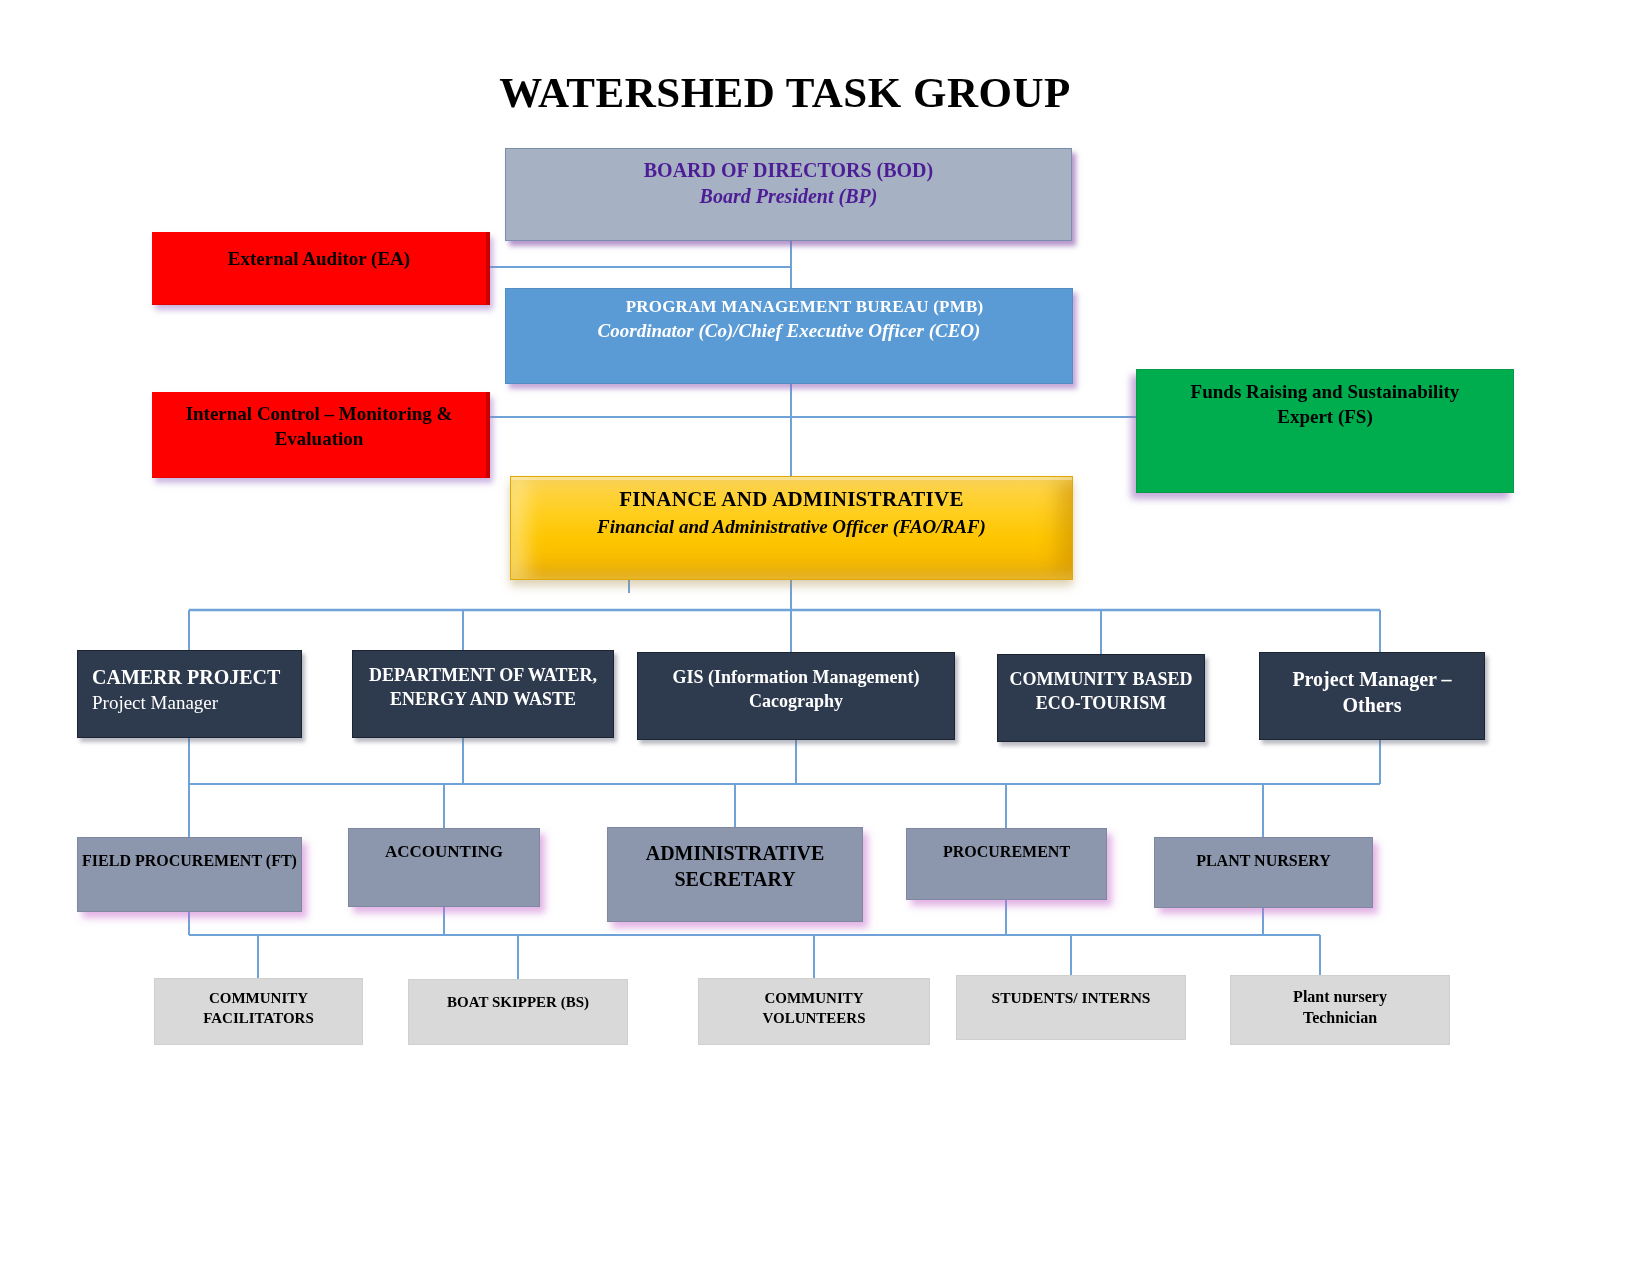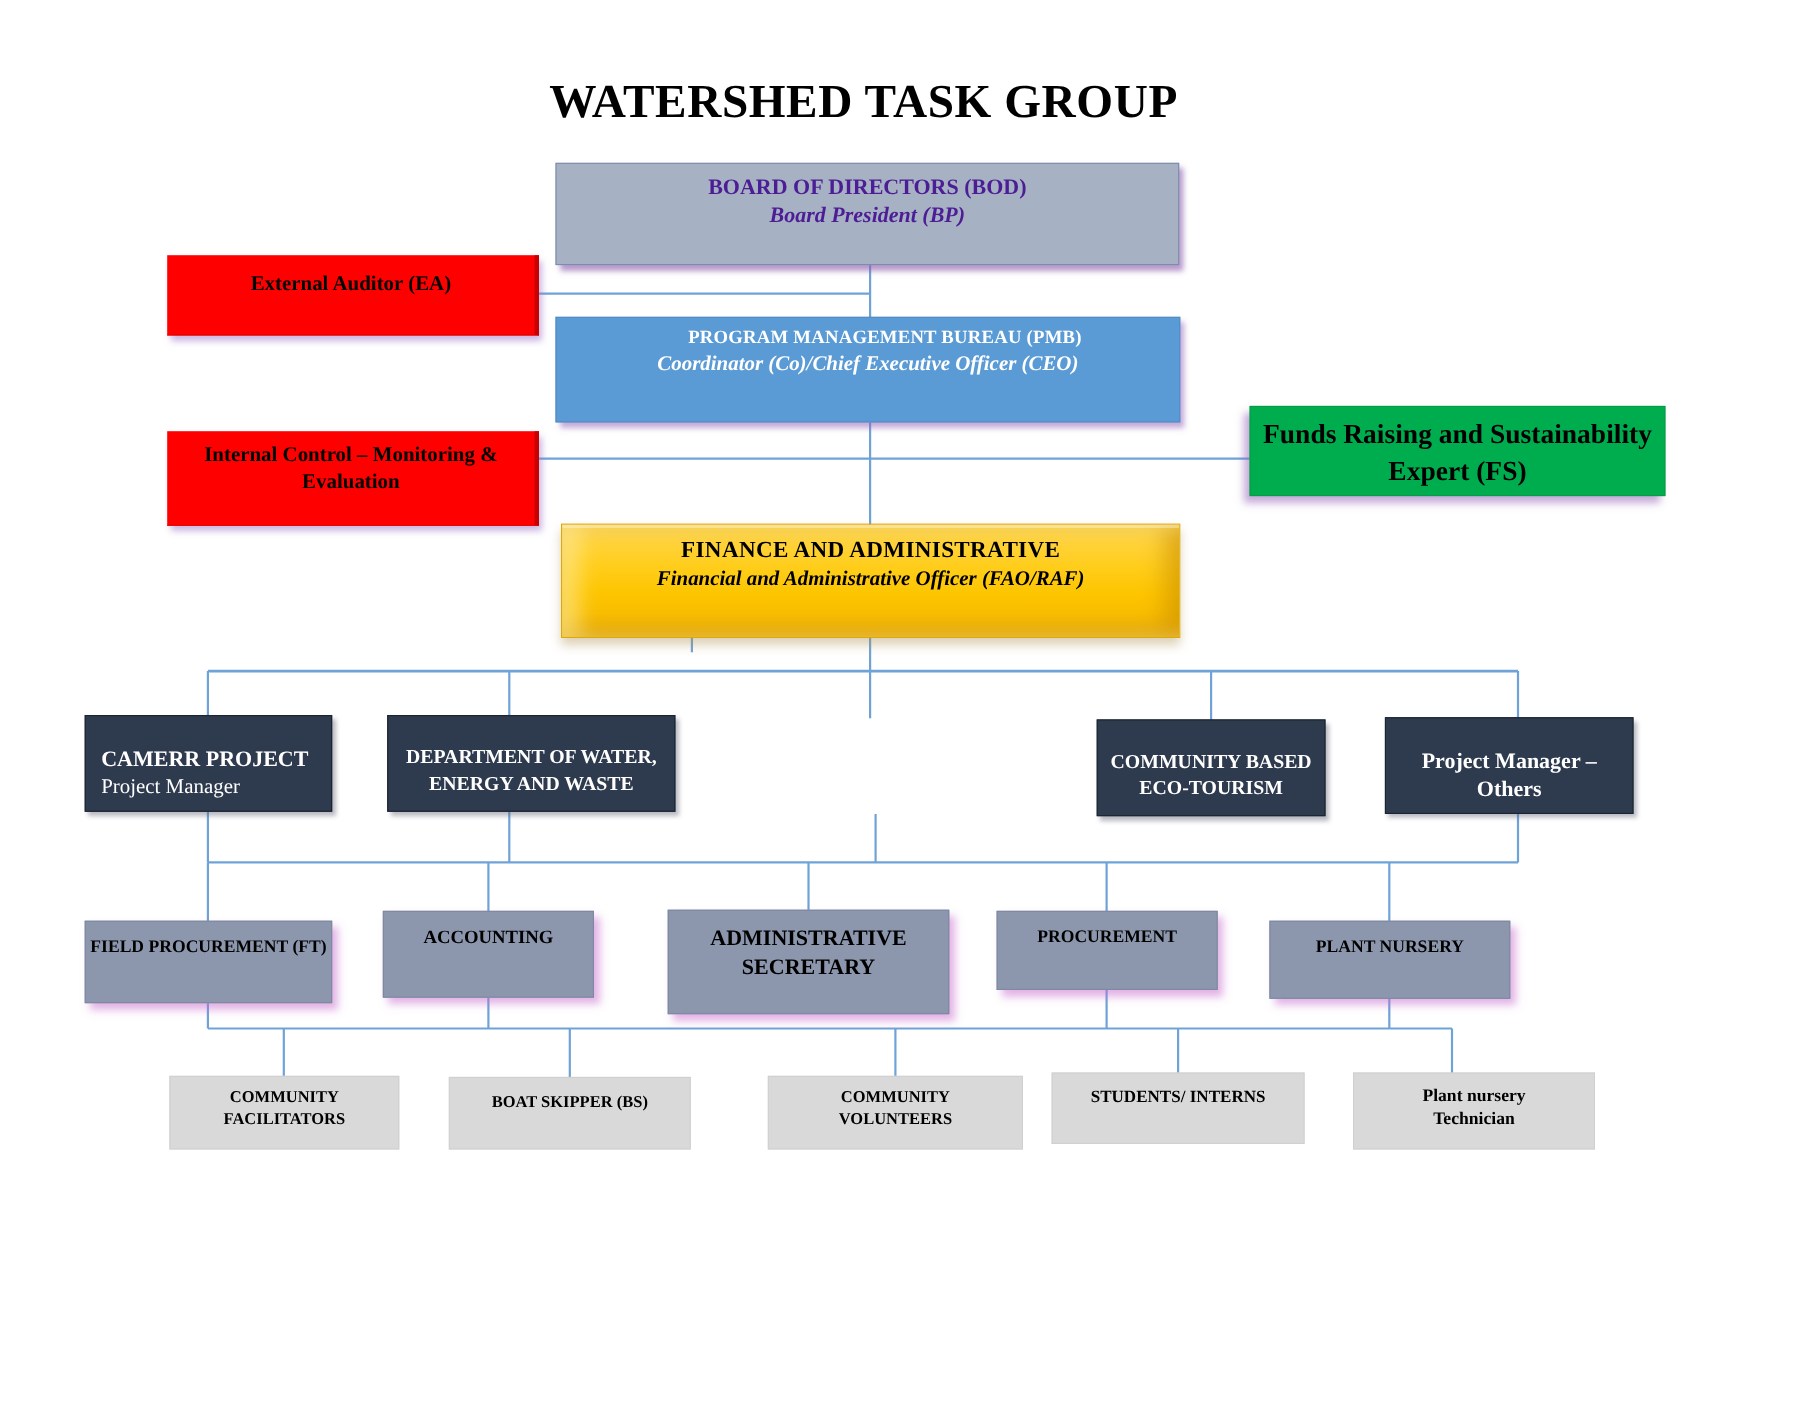--- a/index.html
+++ b/index.html
@@ -24,32 +24,32 @@
   .st-green{background:#00ad4e;border:1px solid #089a47;box-shadow:-5px 6px 7px rgba(150,100,185,.55);color:#000;padding-top:9px;}
   .st-gold{
     background:linear-gradient(180deg,#ffd753 0%,#ffcd1a 38%,#fdc500 62%,#f2b400 100%);
     border:1px solid #e0a800;color:#000;padding-top:9px;
     box-shadow:inset 0 3px 0 rgba(255,255,255,.35),
                inset 16px 0 18px rgba(255,240,170,.55),
                inset -16px 0 18px rgba(200,140,0,.45),
                inset 0 -10px 14px rgba(200,140,0,.35),
                0 6px 9px rgba(170,140,70,.4);
   }
-  .st-navy{background:#2e3a4d;border:1px solid #1b2430;box-shadow:3px 4px 4px rgba(100,100,120,.45);color:#fff;padding-top:26px;}
+  .st-navy{background:#2e3a4d;border:1px solid #1b2430;box-shadow:3px 4px 4px rgba(100,100,120,.45);color:#fff;padding-top:13px;}
   .st-slate{background:#8c97ae;border:1px solid #7e89a1;box-shadow:5px 6px 7px rgba(200,105,205,.5);color:#000;padding-top:12px;}
   .st-light{background:#d9d9d9;border:1px solid #d0d0d0;color:#000;padding-top:10px;}
 
   
   .n-bod{left:505px;top:148px;width:567px;height:93px;}
   .n-bod .l1{font-size:20px;} .n-bod .l2{font-size:20px;}
   .n-ea{left:152px;top:232px;width:338px;height:73px;padding-top:14px;font-size:19px;}
   .n-pmb{left:505px;top:288px;width:568px;height:96px;}
   .n-pmb .l1{font-size:17px;letter-spacing:.2px;padding-left:31px;} .n-pmb .l2{font-size:19px;}
   .n-ic{left:152px;top:392px;width:338px;height:86px;padding-top:9px;font-size:19px;}
-  .n-fs{left:1136px;top:369px;width:378px;height:82px;font-size:25px;}
+  .n-fs{left:1136px;top:369px;width:378px;height:124px;font-size:19px;}
   .n-fao{left:510px;top:476px;width:563px;height:104px;}
   .n-fao .l1{font-size:21px;letter-spacing:.3px;} .n-fao .l2{font-size:19px;}
   .n-camerr{left:77px;top:650px;width:225px;height:88px;text-align:left;padding-left:14px;}
   .n-camerr .l1{font-size:20px;} .n-camerr .l2{font-size:19px;font-weight:normal;}
   .n-dept{left:332px;top:650px;width:262px;height:88px;font-size:18px;margin-left:20px;}
   .n-gis{left:637px;top:652px;width:318px;height:88px;font-size:18px;}
   .n-cbet{left:997px;top:654px;width:208px;height:88px;font-size:18px;}
   .n-pmo{left:1259px;top:652px;width:226px;height:88px;font-size:20px;}
   .n-ft{left:77px;top:837px;width:225px;height:75px;font-size:16px;}
   .n-acc{left:348px;top:828px;width:192px;height:79px;font-size:17px;}
@@ -135,20 +135,24 @@
   <div class="node st-navy n-camerr">
     <div class="l1 b">CAMERR PROJECT</div>
     <div class="l2">Project Manager</div>
   </div>
 
   <div class="node st-navy n-dept">
     <div class="l1 b">DEPARTMENT OF WATER,</div>
     <div class="l2 b">ENERGY AND WASTE</div>
   </div>
 
+  <div class="node st-navy n-gis">
+    <div class="l1 b">GIS (Information Management)</div>
+    <div class="l2 b">Cacography</div>
+  </div>
 
   <div class="node st-navy n-cbet">
     <div class="l1 b">COMMUNITY BASED</div>
     <div class="l2 b">ECO-TOURISM</div>
   </div>
 
   <div class="node st-navy n-pmo">
     <div class="l1 b">Project Manager –</div>
     <div class="l2 b">Others</div>
   </div>

